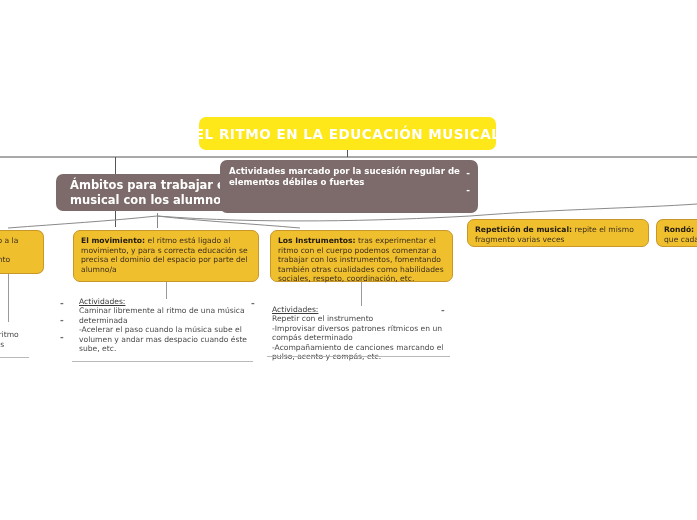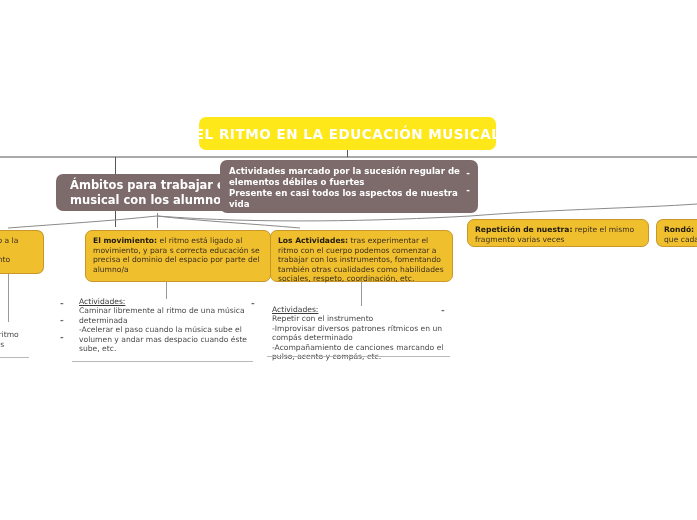--- a/index.html
+++ b/index.html
@@ -71,21 +71,21 @@
     padding:5px 7px;
     font-size:7.6px;
     line-height:9.6px;
     color:#3d3020;
     z-index:3;
   }
   .leaf b{color:#201a10;}
   .leaf.clip-left{border-top-left-radius:0;border-bottom-left-radius:0;border-left:none;}
   .leaf.clip-right{border-top-right-radius:0;border-bottom-right-radius:0;border-right:none;}
 
-  .leaf-movimiento{left:73px;top:214px;width:186px;height:52px;margin-left:12px;}
+  .leaf-movimiento{left:73px;top:214px;width:186px;height:52px;}
   .leaf-instrumentos{left:270px;top:214px;width:183px;height:52px;}
   .leaf-espacio{left:-26px;top:214px;width:70px;height:44px;}
   .leaf-repeticion{left:467px;top:203px;width:182px;height:28px;}
   .leaf-rondo{left:656px;top:203px;width:70px;height:28px;}
 
   
   .acts{
     position:absolute;
     font-size:7.6px;
     line-height:9.4px;
@@ -142,41 +142,40 @@
   <div class="title-node">
     <span>EL RITMO EN LA EDUCACIÓN MUSICAL</span>
   </div>
 
   <div class="mauve ambitos">
     <span>Ámbitos para trabajar el ritmo musical con los alumnos</span>
   </div>
 
   <div class="mauve elritmo">
     <div>Actividades marcado por la sucesión regular de elementos débiles o fuertes</div>
-    <div>Presente en casi todos los aspectos de nuestra vida</div>
     <span class="dash d1">-</span>
     <span class="dash d2">-</span>
   </div>
 
   <div class="leaf leaf-espacio clip-left">
     <span style="white-space:pre-line">ebido a la
 s un
 emento</span>
   </div>
 
   <div class="leaf leaf-movimiento">
     <b>El movimiento:</b><span> el ritmo está ligado al movimiento, y para s correcta educación se precisa el dominio del espacio por parte del alumno/a</span>
   </div>
 
   <div class="leaf leaf-instrumentos">
-    <b>Los Actividades:</b><span> tras experimentar el ritmo con el cuerpo podemos comenzar a trabajar con los instrumentos, fomentando también otras cualidades como habilidades sociales, respeto, coordinación, etc.</span>
+    <b>Los Instrumentos:</b><span> tras experimentar el ritmo con el cuerpo podemos comenzar a trabajar con los instrumentos, fomentando también otras cualidades como habilidades sociales, respeto, coordinación, etc.</span>
   </div>
 
   <div class="leaf leaf-repeticion">
-    <b>Repetición de nuestra:</b><span> repite el mismo fragmento varias veces</span>
+    <b>Repetición de musical:</b><span> repite el mismo fragmento varias veces</span>
   </div>
 
   <div class="leaf leaf-rondo clip-right">
     <b>Rondó:</b><span style="white-space:pre-line"> u
 que cada </span>
   </div>
 
   <div class="acts acts-left">
     <div><span class="hd">Actividades:</span></div>
     <div>Caminar libremente al ritmo de una música determinada</div>

